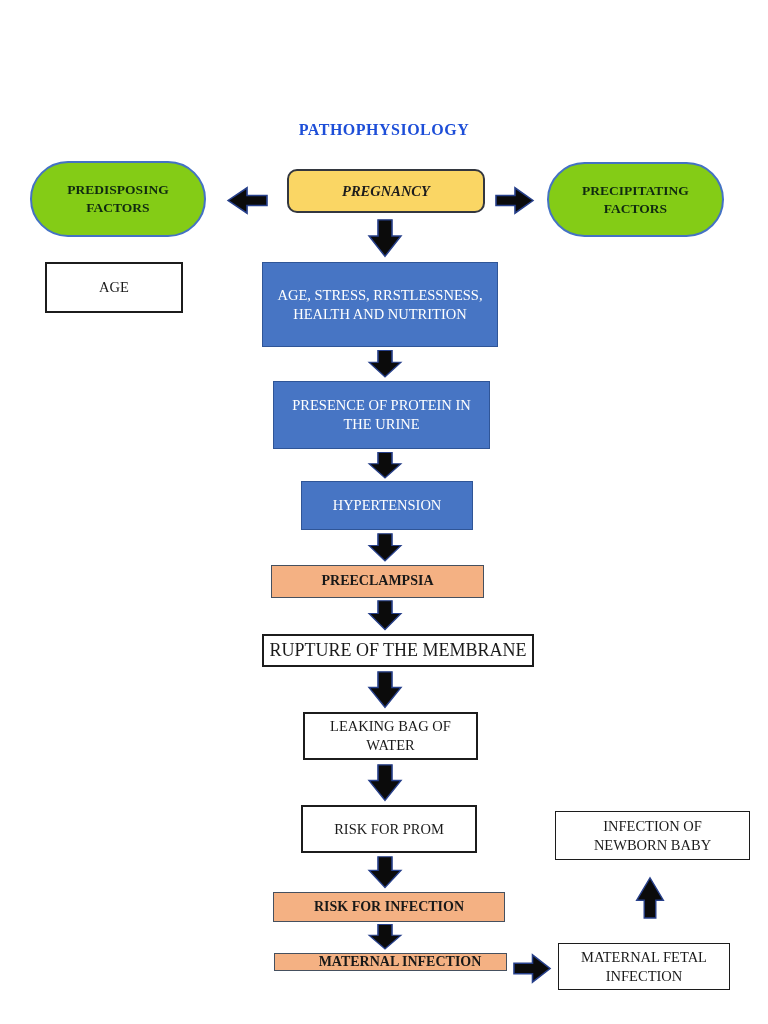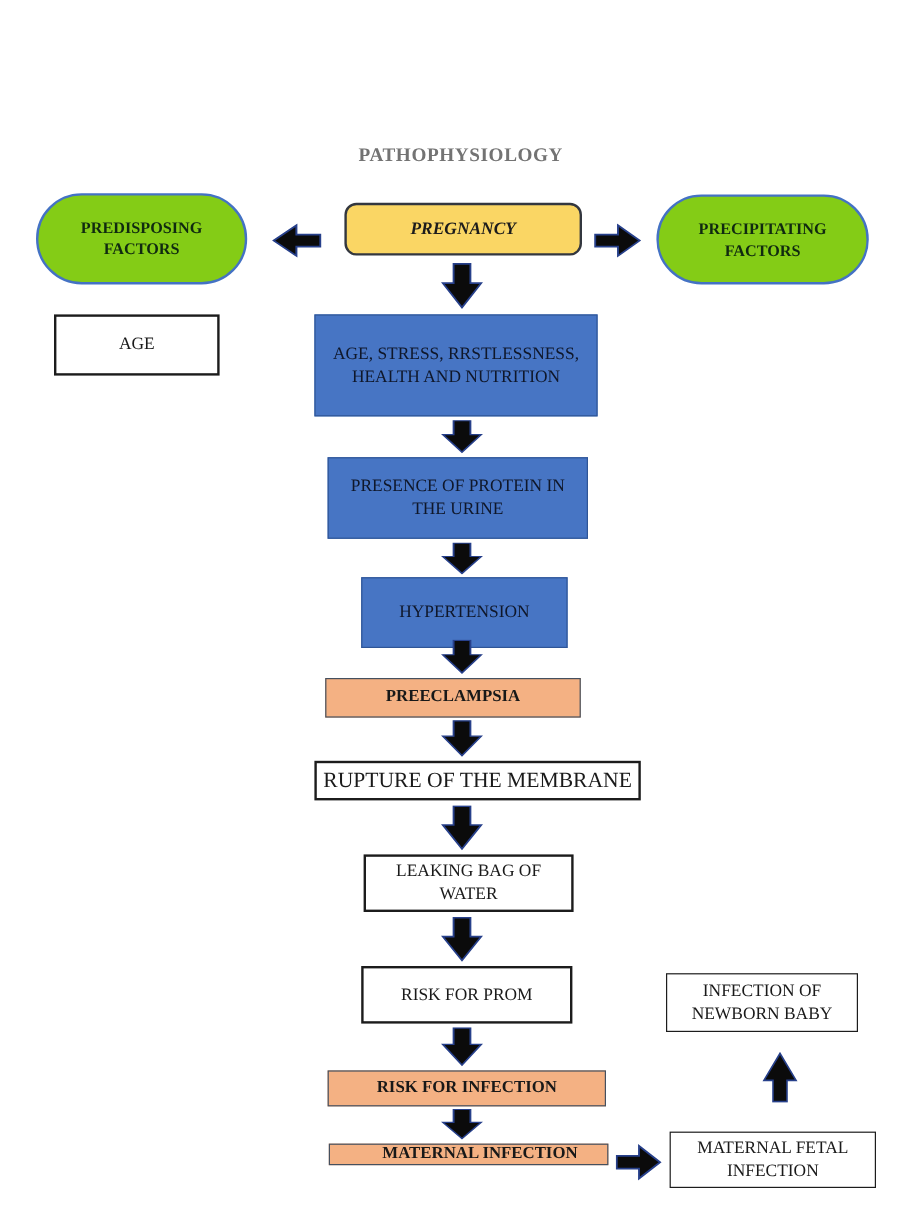--- a/index.html
+++ b/index.html
@@ -2,55 +2,55 @@
 <html><head>
 <meta charset="utf-8">
 <style>
   html,body { margin:0; padding:0; background:#ffffff; }
   .canvas {
     position:relative; width:768px; height:1024px; background:#ffffff;
     font-family:"Liberation Serif", serif; color:#1a1a1a; overflow:hidden;
   }
   .title {
     position:absolute; left:0; top:121px; width:768px; text-align:center;
-    font-weight:bold; font-size:16px; letter-spacing:0.5px; color:#737373;
+    font-weight:bold; font-size:16px; letter-spacing:0.5px; color:#1d4ed8;
   }
   .node {
     position:absolute; display:flex; align-items:center; justify-content:center;
     text-align:center; box-sizing:border-box; line-height:1.3;
   }
   .oval  { border-radius:40px; background:#84cc16; border:2px solid #4472c4;
            font-weight:bold; font-size:13.5px; color:#102a10; padding:0 14px; }
   .yellow{ border-radius:10px; background:#fad664; border:2px solid #33373f;
            font-weight:bold; font-size:14.5px; color:#1c1c1c;font-style:italic; }
-  .blue  { background:#4775c4; border:1.5px solid #2f5597; color:#0f172a;
+  .blue  { background:#4775c4; border:1.5px solid #2f5597; color:#ffffff;
            font-size:14.5px; padding:0 10px; }
   .orange{ background:#f4b183; border:1.5px solid #45505f; font-weight:bold;
            font-size:14px; color:#181818; }
   .white { background:#ffffff; border:2px solid #1c1c1c; font-size:14.5px; }
   .white.thin { border-width:1.5px; }
 
   
   .p-predisposing { left:30px;  top:161px; width:176px; height:76px; }
   .p-pregnancy    { left:287px; top:169px; width:198px; height:44px; }
   .p-precipitating{ left:547px; top:162px; width:177px; height:75px; }
   .p-age          { left:45px;  top:262px; width:138px; height:51px; }
   .p-bluefactors  { left:262px; top:262px; width:236px; height:85px; }
   .p-rightfactors { left:555px; top:260px; width:181px; height:119px;
                     flex-direction:column; font-size:14px; }
   .p-rightfactors p { margin:4.5px 0; line-height:1.4; }
   .p-protein      { left:273px; top:381px; width:217px; height:68px; }
-  .p-hypertension { left:301px; top:481px; width:172px; height:59px; }
+  .p-hypertension { left:301px; top:481px; width:172px; height:49px; }
   .p-preeclampsia { left:271px; top:565px; width:213px; height:33px; }
   .p-rupture      { left:262px; top:634px; width:272px; height:33px; font-size:18px; }
   .p-leaking      { left:303px; top:712px; width:175px; height:48px; padding:0 20px; }
   .p-riskprom     { left:301px; top:805px; width:176px; height:48px; }
   .p-riskinfection{ left:273px; top:892px; width:232px; height:30px; }
   .p-maternal     { left:274px; top:953px; width:233px; height:18px;padding-left:19px; }
-  .p-newborn      { left:555px; top:811px; width:160px; height:49px; padding:0 14px;text-align:center; }
+  .p-newborn      { left:555px; top:811px; width:195px; height:49px; padding:0 14px;text-align:center; }
   .p-matfetal     { left:558px; top:943px; width:172px; height:47px; padding:0 14px; }
 
   
   .arrow { position:absolute; }
   .arrow svg { display:block; width:100%; height:100%; }
   .a-left   { left:226px; top:186px; width:42px; height:29px; }
   .a-right  { left:495px; top:186px; width:40px; height:29px; }
   .a-d1 { left:367px; top:219px; width:36px; height:39px; }
   .a-d2 { left:367px; top:350px; width:36px; height:28px; }
   .a-d3 { left:367px; top:452px; width:36px; height:27px; }

